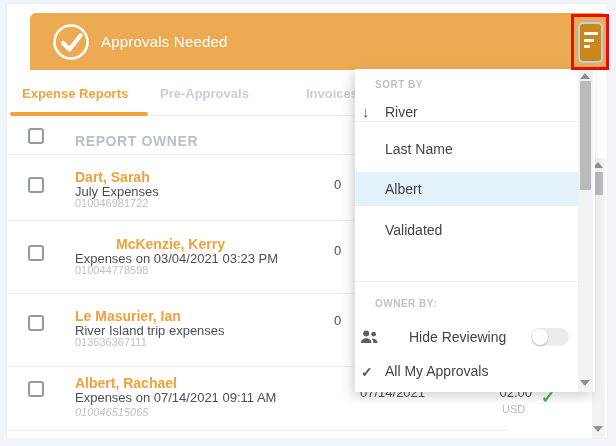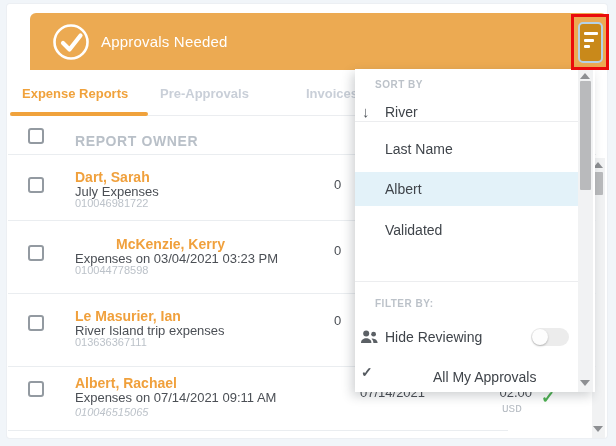--- a/index.html
+++ b/index.html
@@ -30,21 +30,21 @@
   
   .colhdr { position:absolute; left:75px; top:133px; font-size:14px; font-weight:bold; color:#b9c0c8; letter-spacing:.6px; z-index:2; }
   .cbx { position:absolute; left:28px; width:16px; height:16px; border:2px solid #939aa1; border-radius:3px; background:#fff; cursor:pointer; z-index:2; }
   .sep { position:absolute; left:8px; width:588px; height:1px; background:#eaedf0; z-index:1; }
   .rname { position:absolute; left:75px; font-size:14px; font-weight:bold; color:#f0a03c; cursor:pointer; z-index:2; }
   .rdesc { position:absolute; left:75px; font-size:13px; color:#4b4f55; z-index:2; }
   .rid  { position:absolute; left:75px; font-size:11px; color:#bcc2c9; z-index:2; }
   .peek { position:absolute; left:334px; font-size:13px; color:#4b4f55; z-index:2; }
   .r4date { position:absolute; left:360px; top:385px; font-size:13px; color:#4b4f55; z-index:2; }
   .r4amt { position:absolute; left:492px; top:385px; width:40px; text-align:right; font-size:13px; color:#4b4f55; z-index:2; }
-  .r4cur { position:absolute; left:502px; top:403px; font-size:11px; color:#b4bac1; z-index:2;font-family:Liberation Mono, monospace; }
+  .r4cur { position:absolute; left:502px; top:403px; font-size:11px; color:#b4bac1; z-index:2; }
   .vcheck { position:absolute; left:541px; top:387px; font-size:17px; font-weight:bold; color:#4caf50; z-index:2; }
 
   
   .sb-track { position:absolute; background:#f1f2f3; }
   .sb-thumb { position:absolute; background:#b9babc; border-radius:1px; cursor:pointer; }
   .arr-up, .arr-dn { position:absolute; width:0; height:0; border-left:5px solid transparent; border-right:5px solid transparent; cursor:pointer; }
   .arr-up { border-bottom:6px solid #8d8f92; }
   .arr-dn { border-top:6px solid #8d8f92; }
 
   
@@ -139,37 +139,37 @@
   <div class="menu">
     <div class="m-sec" style="top:10px;">SORT BY</div>
     <span class="m-arrow" style="top:34px;">↓</span>
     <div class="m-item" style="top:35px;">River</div>
     <div class="m-div" style="top:52px;"></div>
     <div class="m-item" style="top:72px;text-align:right;">Last Name</div>
     <div class="m-hl"></div>
     <div class="m-item" style="top:112px;">Albert</div>
     <div class="m-item" style="top:141px;margin-top:12px;">Validated</div>
     <div class="m-div" style="top:212px;"></div>
-    <div class="m-sec" style="top:229px;">FILTER BY:</div>
+    <div class="m-sec" style="top:229px;">OWNER BY:</div>
 
     <span class="abs" style="left:6px; top:261px;">
       <svg width="17" height="14" viewBox="0 0 17 14" fill="#5b6065">
         <circle cx="5.2" cy="3.6" r="3"></circle>
         <path d="M0 13c0-3.2 2.6-4.7 5.2-4.7s5.2 1.5 5.2 4.7z"></path>
         <circle cx="12.6" cy="4.2" r="2.4"></circle>
         <path d="M11.6 8.4c2.6.3 5 1.8 5 4.6h-4.2c0-1.9-.8-3.5-2-4.3z"></path>
       </svg>
     </span>
-    <div class="m-item" style="top:260px;">Hide Reviewing</div>
+    <div class="m-item" style="top:260px;margin-left:24px;">Hide Reviewing</div>
     <div class="toggle">
       <div class="knob"></div>
     </div>
 
     <span class="m-check" style="top:295px;">✓</span>
-    <div class="m-item" style="top:300px;margin-left:48px;">All My Approvals</div>
+    <div class="m-item" style="top:294px;">All My Approvals</div>
 
     <div class="sb-track" style="left:223px; top:0; width:15px; height:323px;">
       <span class="arr-up" style="left:2px; top:4px;"></span>
       <div class="sb-thumb" style="left:2px; top:12px; width:11px; height:109px;"></div>
       <span class="arr-dn" style="left:2px; top:311px;"></span>
     </div>
   </div>
 </div>
 
 </body></html>

